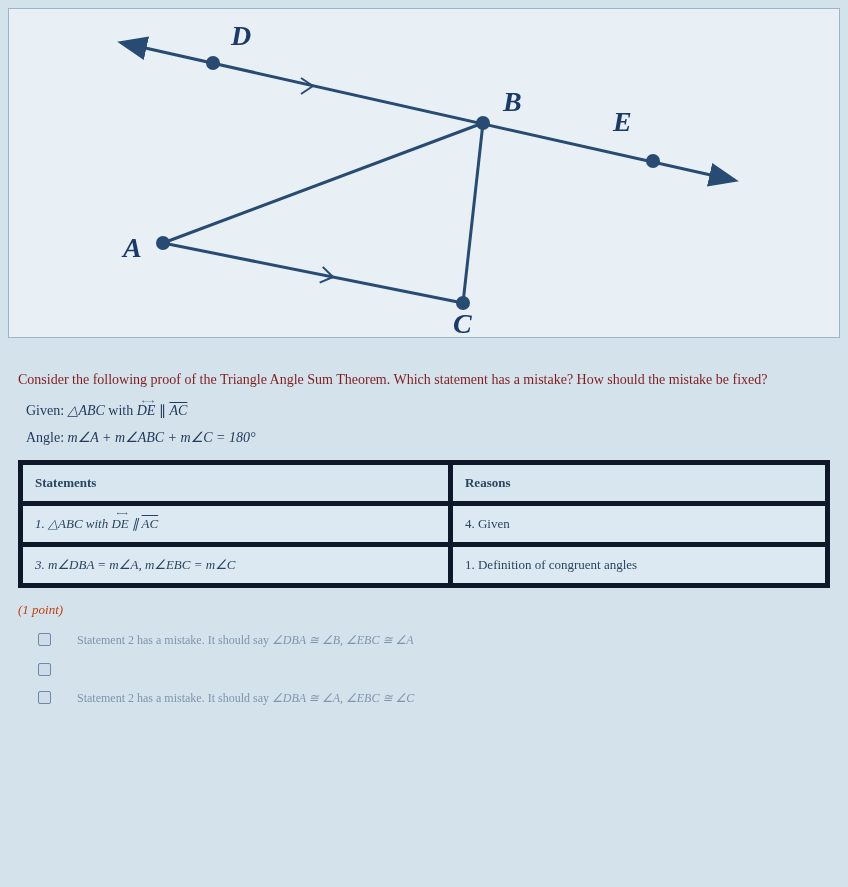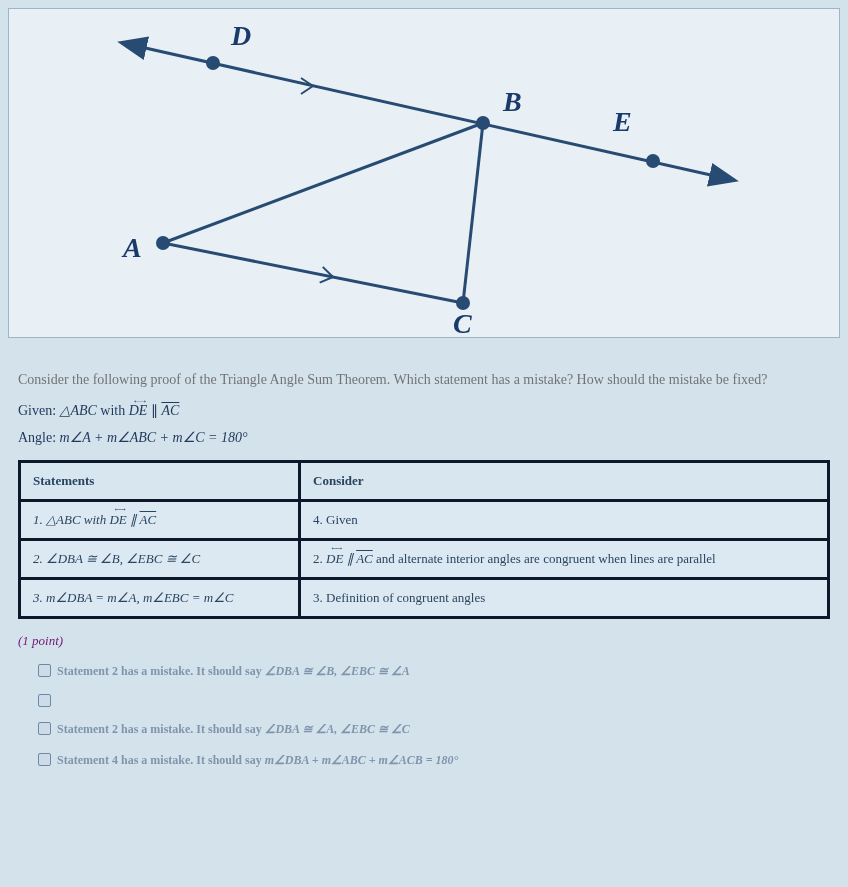--- a/index.html
+++ b/index.html
@@ -14,28 +14,28 @@
   .diagram-box {
     margin: 8px;
     border: 1px solid #9bb5c9;
     background: #e8f0f6;
     padding: 4px;
   }
   .diagram-box svg { display: block; }
   .question-area { padding: 12px 18px; }
   .question-text {
     font-size: 14px;
-    color: #737373;
+    color: #7f1d1d;
     margin: 12px 0;
     line-height: 1.4;
   }
   .given-prove {
     font-size: 14px;
     color: #223a5c;
-    margin: 10px 0;
+    margin: 10px 8px;
     font-family: Georgia, serif;
   }
   .math { font-style: italic; font-family: 'Times New Roman', serif; }
   .overline { text-decoration: overline; }
   .overarrow {
     position: relative;
     display: inline-block;
   }
   .overarrow::before {
     content: "←→";
@@ -49,54 +49,53 @@
     font-style: normal;
   }
   table.proof {
     border-collapse: collapse;
     width: 100%;
     margin: 14px 0;
     font-size: 13px;
     background: #dce9f2;
   }
   table.proof th, table.proof td {
-    border: 3px solid #0f172a;
+    border: 5px solid #0f172a;
     padding: 10px 12px;
     text-align: left;
     vertical-align: middle;
     color: #2a4560;
   }
   table.proof th {
     font-weight: bold;
     background: #d8e6f0;
   }
   .options {
     margin: 14px 0 0 20px;
     font-size: 12px;
     color: #5a7590;
   }
   .option-row {
     display: flex;
     align-items: flex-start;
-    gap: 6px;
+    gap: 26px;
     margin: 14px 0;
     line-height: 1.4;
-    font-weight: bold;
   }
   .radio {
     width: 13px;
     height: 13px;
     border: 1px solid #6a8aa6;
     border-radius: 2px;
     flex: 0 0 auto;
     margin-top: 1px;
     background: #cddce8;
   }
   .option-text { opacity: 0.7; }
-  .points { font-style: italic; font-size: 13px; color: #701a75; margin: 10px 0; }
+  .points { font-style: italic; font-size: 13px; color: #c2410c; margin: 10px 0; }
   .label-svg { font-style: italic; font-family: 'Times New Roman', serif; font-size: 28px; font-weight: bold; fill: #1a3a6a; }
 </style>
 </head>
 <body>
 
 <div class="diagram-box">
   <svg width="820" height="320" viewBox="0 0 820 320">
     <defs>
       <marker id="arrowR" markerWidth="10" markerHeight="8" refX="8" refY="4" orient="auto">
         <path d="M0,0 L10,4 L0,8 Z" fill="#274b72"></path>
@@ -145,52 +144,44 @@
 
   <div class="given-prove">
     <span>Angle:</span>
     <span class="math">m∠A + m∠ABC + m∠C = 180°</span>
   </div>
 
   <table class="proof">
     <thead>
       <tr>
         <th>Statements</th>
-        <th>Consider</th>
+        <th>Reasons</th>
       </tr>
     </thead>
     <tbody>
       <tr>
         <td class="math">1. △<i>ABC</i> with <span class="overarrow"><i>DE</i></span> ∥ <span class="overline"><i>AC</i></span></td>
         <td>4. Given</td>
       </tr>
       <tr>
-        <td class="math">2. ∠<i>DBA</i> ≅ ∠<i>B</i>, ∠<i>EBC</i> ≅ ∠<i>C</i></td>
-        <td>2. <span class="math"><span class="overarrow"><i>DE</i></span> ∥ <span class="overline"><i>AC</i></span></span> and alternate interior angles are congruent when lines are parallel</td>
-      </tr>
-      <tr>
         <td class="math">3. m∠<i>DBA</i> = m∠<i>A</i>, m∠<i>EBC</i> = m∠<i>C</i></td>
-        <td>3. Definition of congruent angles</td>
+        <td>1. Definition of congruent angles</td>
       </tr>
     </tbody>
   </table>
 
   <div class="points">(1 point)</div>
 
   <div class="options">
     <div class="option-row">
       <div class="radio"></div>
       <div class="option-text">Statement 2 has a mistake. It should say <span class="math">∠DBA ≅ ∠B, ∠EBC ≅ ∠A</span></div>
     </div>
     <div class="option-row">
       <div class="radio"></div>
     </div>
     <div class="option-row">
       <div class="radio"></div>
       <div class="option-text">Statement 2 has a mistake. It should say <span class="math">∠DBA ≅ ∠A, ∠EBC ≅ ∠C</span></div>
     </div>
-    <div class="option-row">
-      <div class="radio"></div>
-      <div class="option-text">Statement 4 has a mistake. It should say <span class="math">m∠DBA + m∠ABC + m∠ACB = 180°</span></div>
-    </div>
   </div>
 
 </div>
 
 </body></html>

